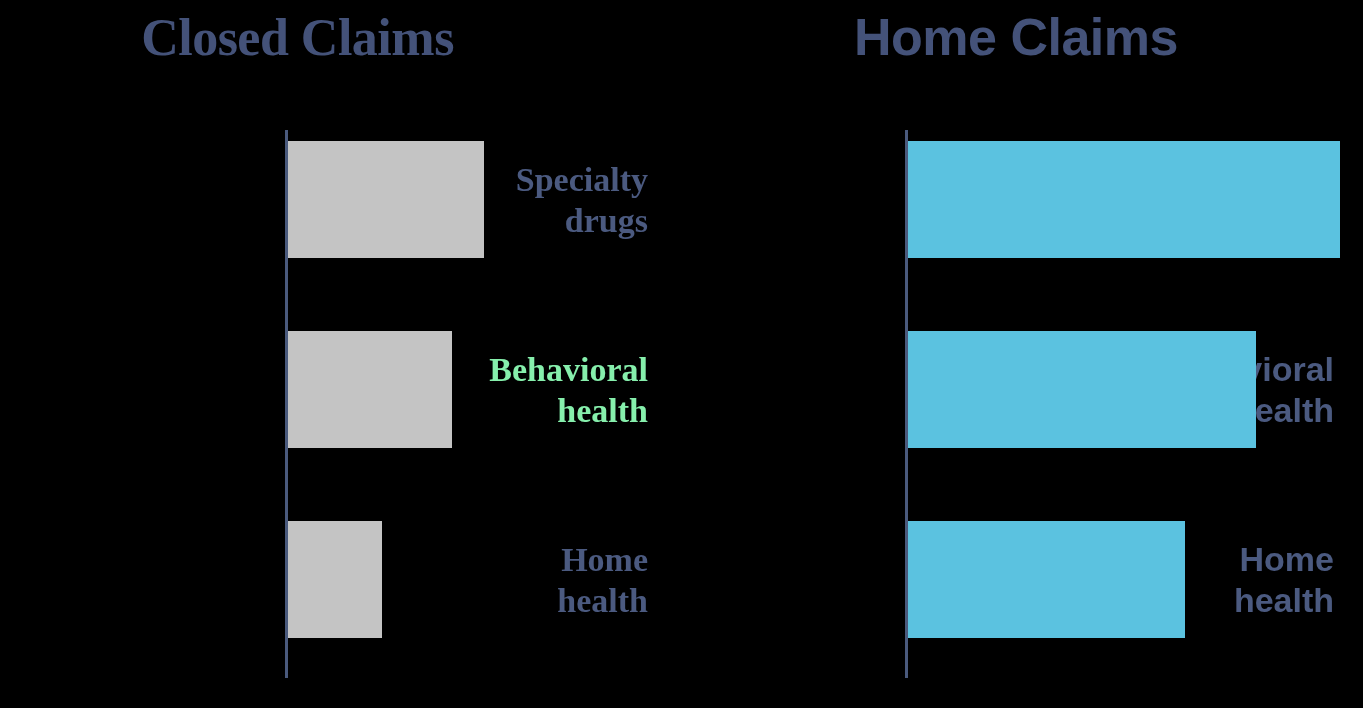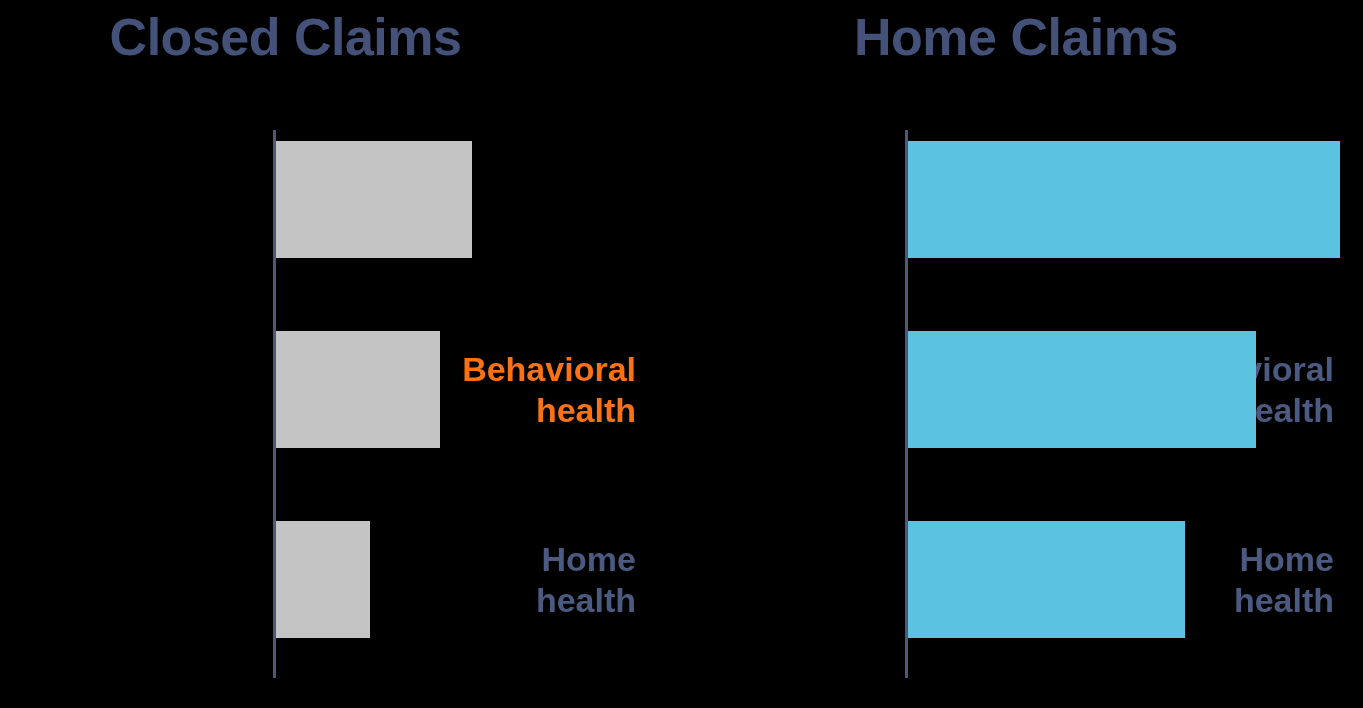--- a/index.html
+++ b/index.html
@@ -17,21 +17,21 @@
     position: relative;
     width: 1363px;
     height: 708px;
     background: #000000;
   }
   .panel {
     position: absolute;
     top: 0;
     height: 708px;
   }
-  .panel-left  { left: 0px;   width: 681px; }
+  .panel-left  { left: 12px;   width: 681px; font-family: Liberation Serif, serif; }
   .panel-right { left: 681px; width: 682px; }
 
   .panel-title {
     position: absolute;
     top: 8px;
     width: 100%;
     text-align: center;
     font-size: 52px;
     font-weight: bold;
     letter-spacing: -0.5px;
@@ -84,25 +84,27 @@
 <body style="background: rgb(0, 0, 0);">
 
 <div class="canvas" style="background: rgb(0, 0, 0);">
 
   <div class="panel panel-left">
     <div class="panel-title" style="color: rgb(68, 82, 121);">Closed Claims</div>
 
     <div class="axis" style="background: rgb(74, 90, 125);"></div>
 
     <div class="row-wrap row-0">
+      <div class="cat-label" style="color: rgb(75, 90, 128);">Specialty
+drugs</div>
       <div class="bar" style="width: 196px; background: rgb(196, 196, 196);"></div>
     </div>
 
     <div class="row-wrap row-1">
-      <div class="cat-label" style="color: #f97316;">Behavioral
+      <div class="cat-label" style="color: #86efac;">Behavioral
 health</div>
       <div class="bar" style="width: 164px; background: rgb(196, 196, 196);"></div>
     </div>
 
     <div class="row-wrap row-2">
       <div class="cat-label" style="color: rgb(75, 90, 128);">Home
 health</div>
       <div class="bar" style="width: 94px; background: rgb(196, 196, 196);"></div>
     </div>
   </div>

